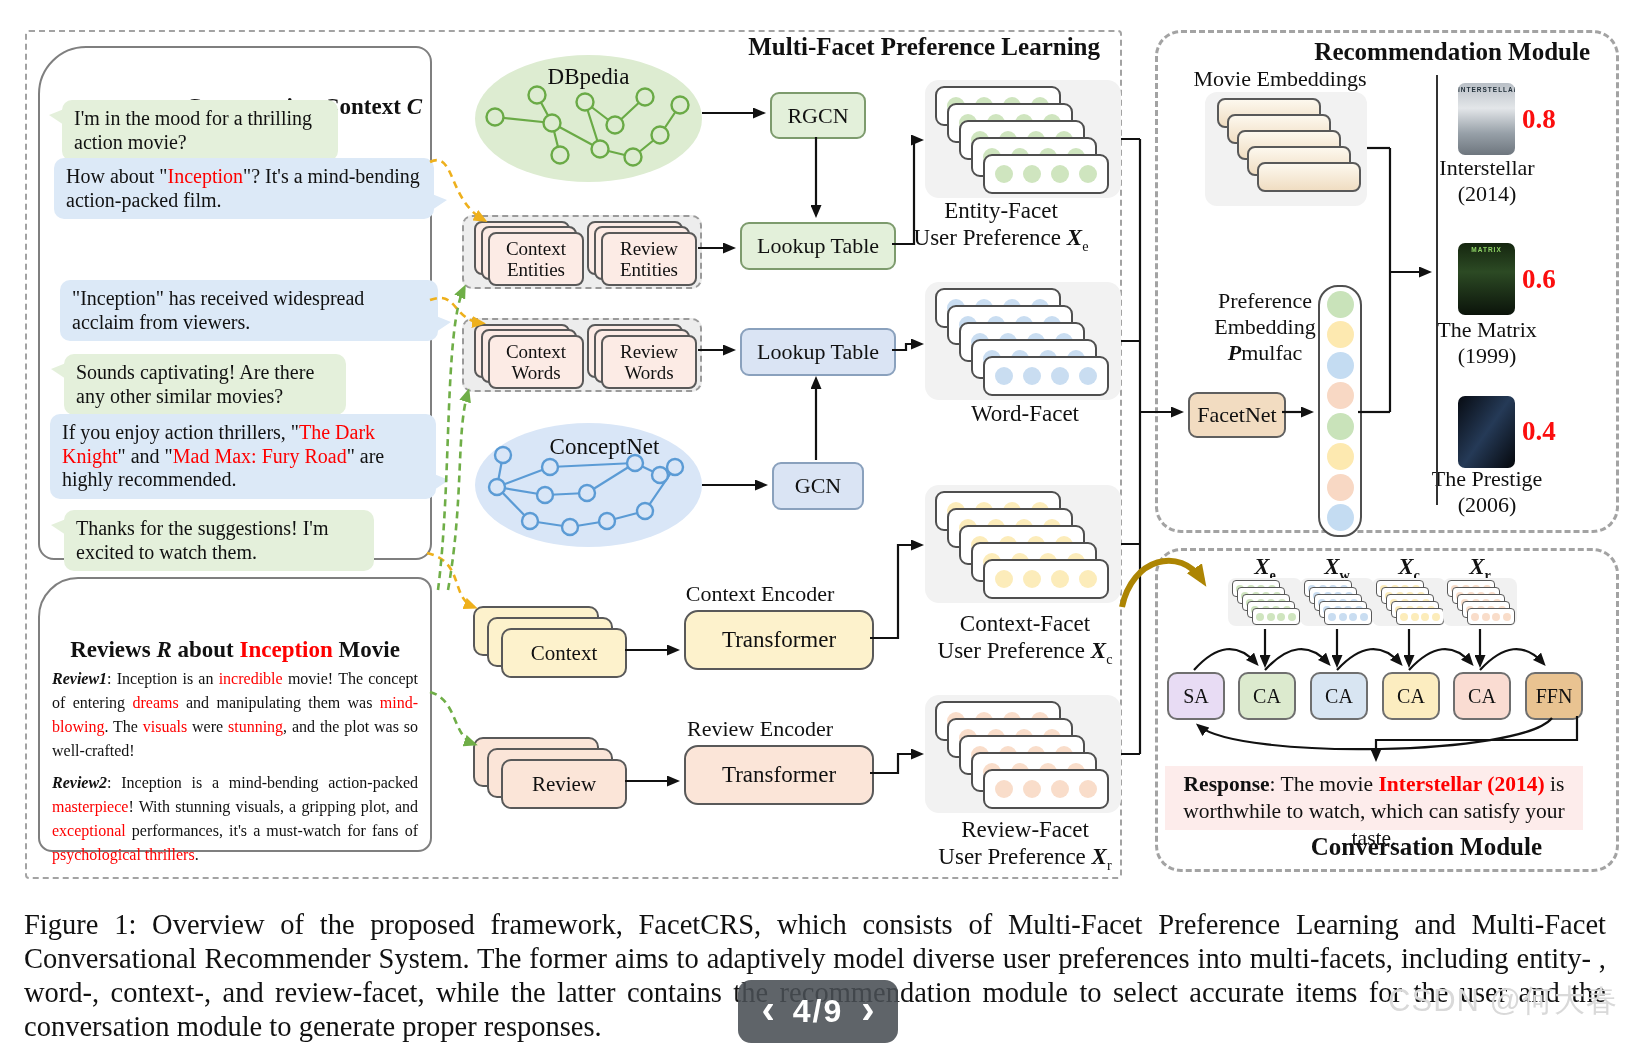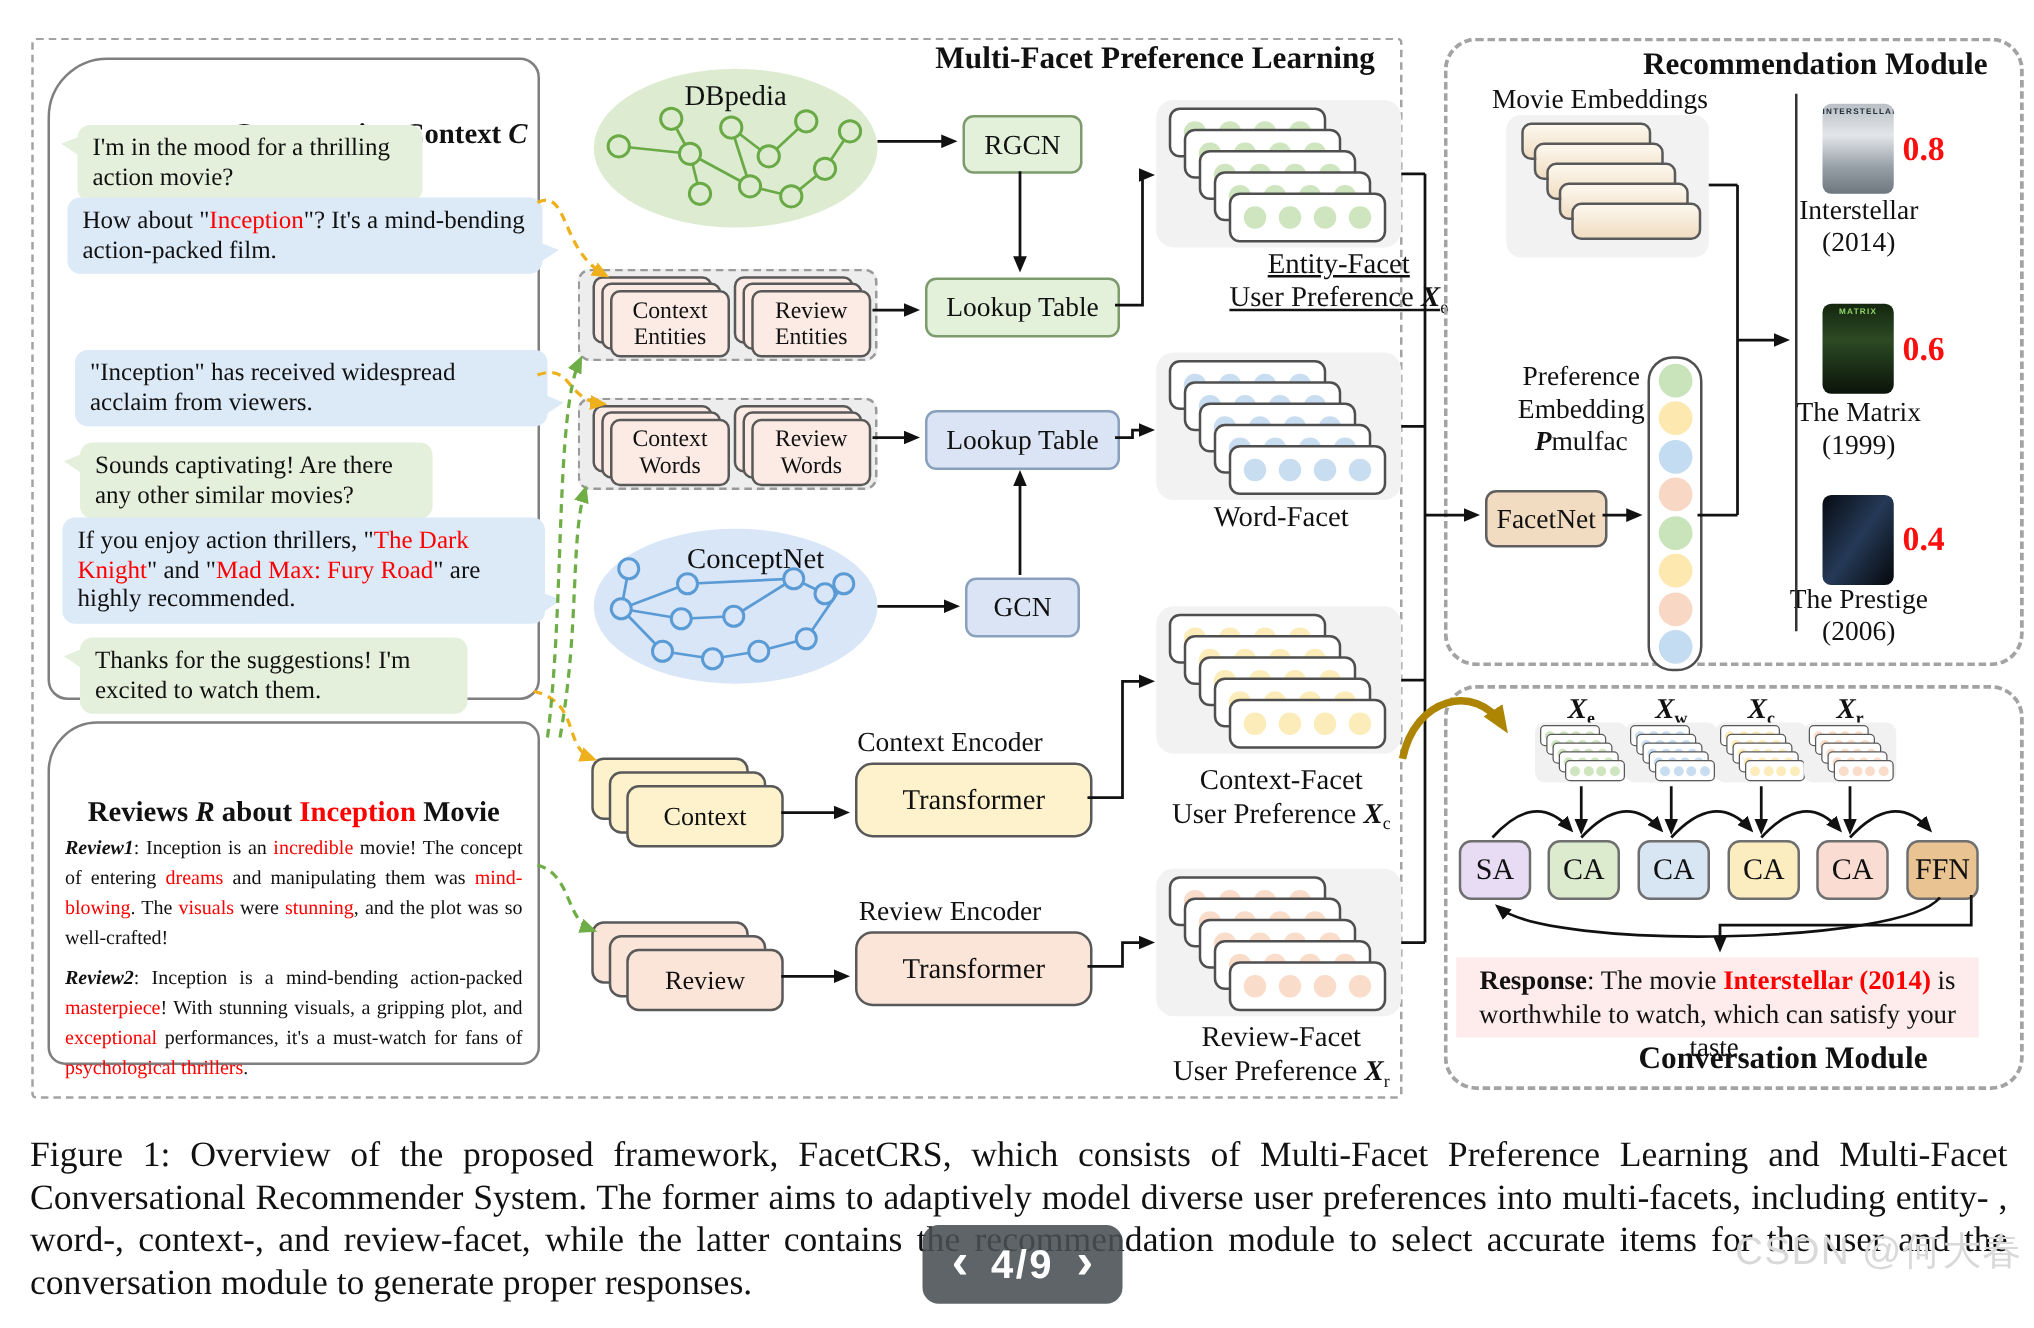--- a/index.html
+++ b/index.html
@@ -71,21 +71,21 @@
   .embed-col .cell{width:27px;height:27px;border-radius:50%;}
   .pref-lab{font-size:22px;line-height:26px;}
 
   
   .mini-cont{background:#f1f1f1;border-radius:8px;}
   .mini-card{position:absolute;width:46px;height:15px;background:#fff;border:1.5px solid #595959;border-radius:4px;
              display:flex;align-items:center;justify-content:center;gap:2.5px;}
   .mini-card .dot{width:8px;height:8px;border-radius:50%;display:inline-block;}
   .xlab{font-size:23px;font-weight:bold;}
   .block{position:absolute;width:54px;height:44px;border:2px solid #6f6f6f;border-radius:10px;
-         display:flex;align-items:center;justify-content:center;font-size:24px;}
+         display:flex;align-items:center;justify-content:center;font-size:20px;}
   .resp{background:#fdeceb;font-size:21.5px;line-height:27px;text-align:center;padding:5px 8px;box-sizing:border-box;}
 
   
   .caption{font-size:28.5px;line-height:34px;text-align:justify;}
   .pager{background:rgba(73,78,84,0.88);border-radius:13px;display:flex;align-items:center;justify-content:center;
          gap:18px;color:#fff;font-family:"Liberation Sans",sans-serif;font-weight:bold;}
   .pager .chev{font-size:40px;line-height:40px;cursor:pointer;padding-bottom:6px;}
   .pager .cur{font-size:32px;letter-spacing:2px;}
   .watermark{font-family:"Liberation Sans",sans-serif;font-size:31px;color:#d9d9d9;letter-spacing:1px;}
 
@@ -235,21 +235,21 @@
         <span class="dot" style="background: rgb(207, 229, 191);"></span>
         <span class="dot" style="background: rgb(207, 229, 191);"></span>
       </div>
     <div class="fcard" style="left:58px;top:74px;">
         <span class="dot" style="background: rgb(207, 229, 191);"></span>
         <span class="dot" style="background: rgb(207, 229, 191);"></span>
         <span class="dot" style="background: rgb(207, 229, 191);"></span>
         <span class="dot" style="background: rgb(207, 229, 191);"></span>
       </div>
   </div>
-  <div class="abs facet-label ctr" style="left:951px;top:197px;width:240px;text-decoration:underline;">
+  <div class="abs facet-label ctr" style="left:881px;top:197px;width:240px;">
     <div>Entity-Facet</div>
     <div><span>User Preference </span><span class="xsym">X</span><sub>e</sub></div>
   </div>
 
   <div class="abs fstack" style="left:925px;top:282px;width:196px;height:118px;">
     <div class="fcard" style="left:10px;top:6px;">
         <span class="dot" style="background: rgb(201, 221, 241);"></span>
         <span class="dot" style="background: rgb(201, 221, 241);"></span>
         <span class="dot" style="background: rgb(201, 221, 241);"></span>
         <span class="dot" style="background: rgb(201, 221, 241);"></span>

